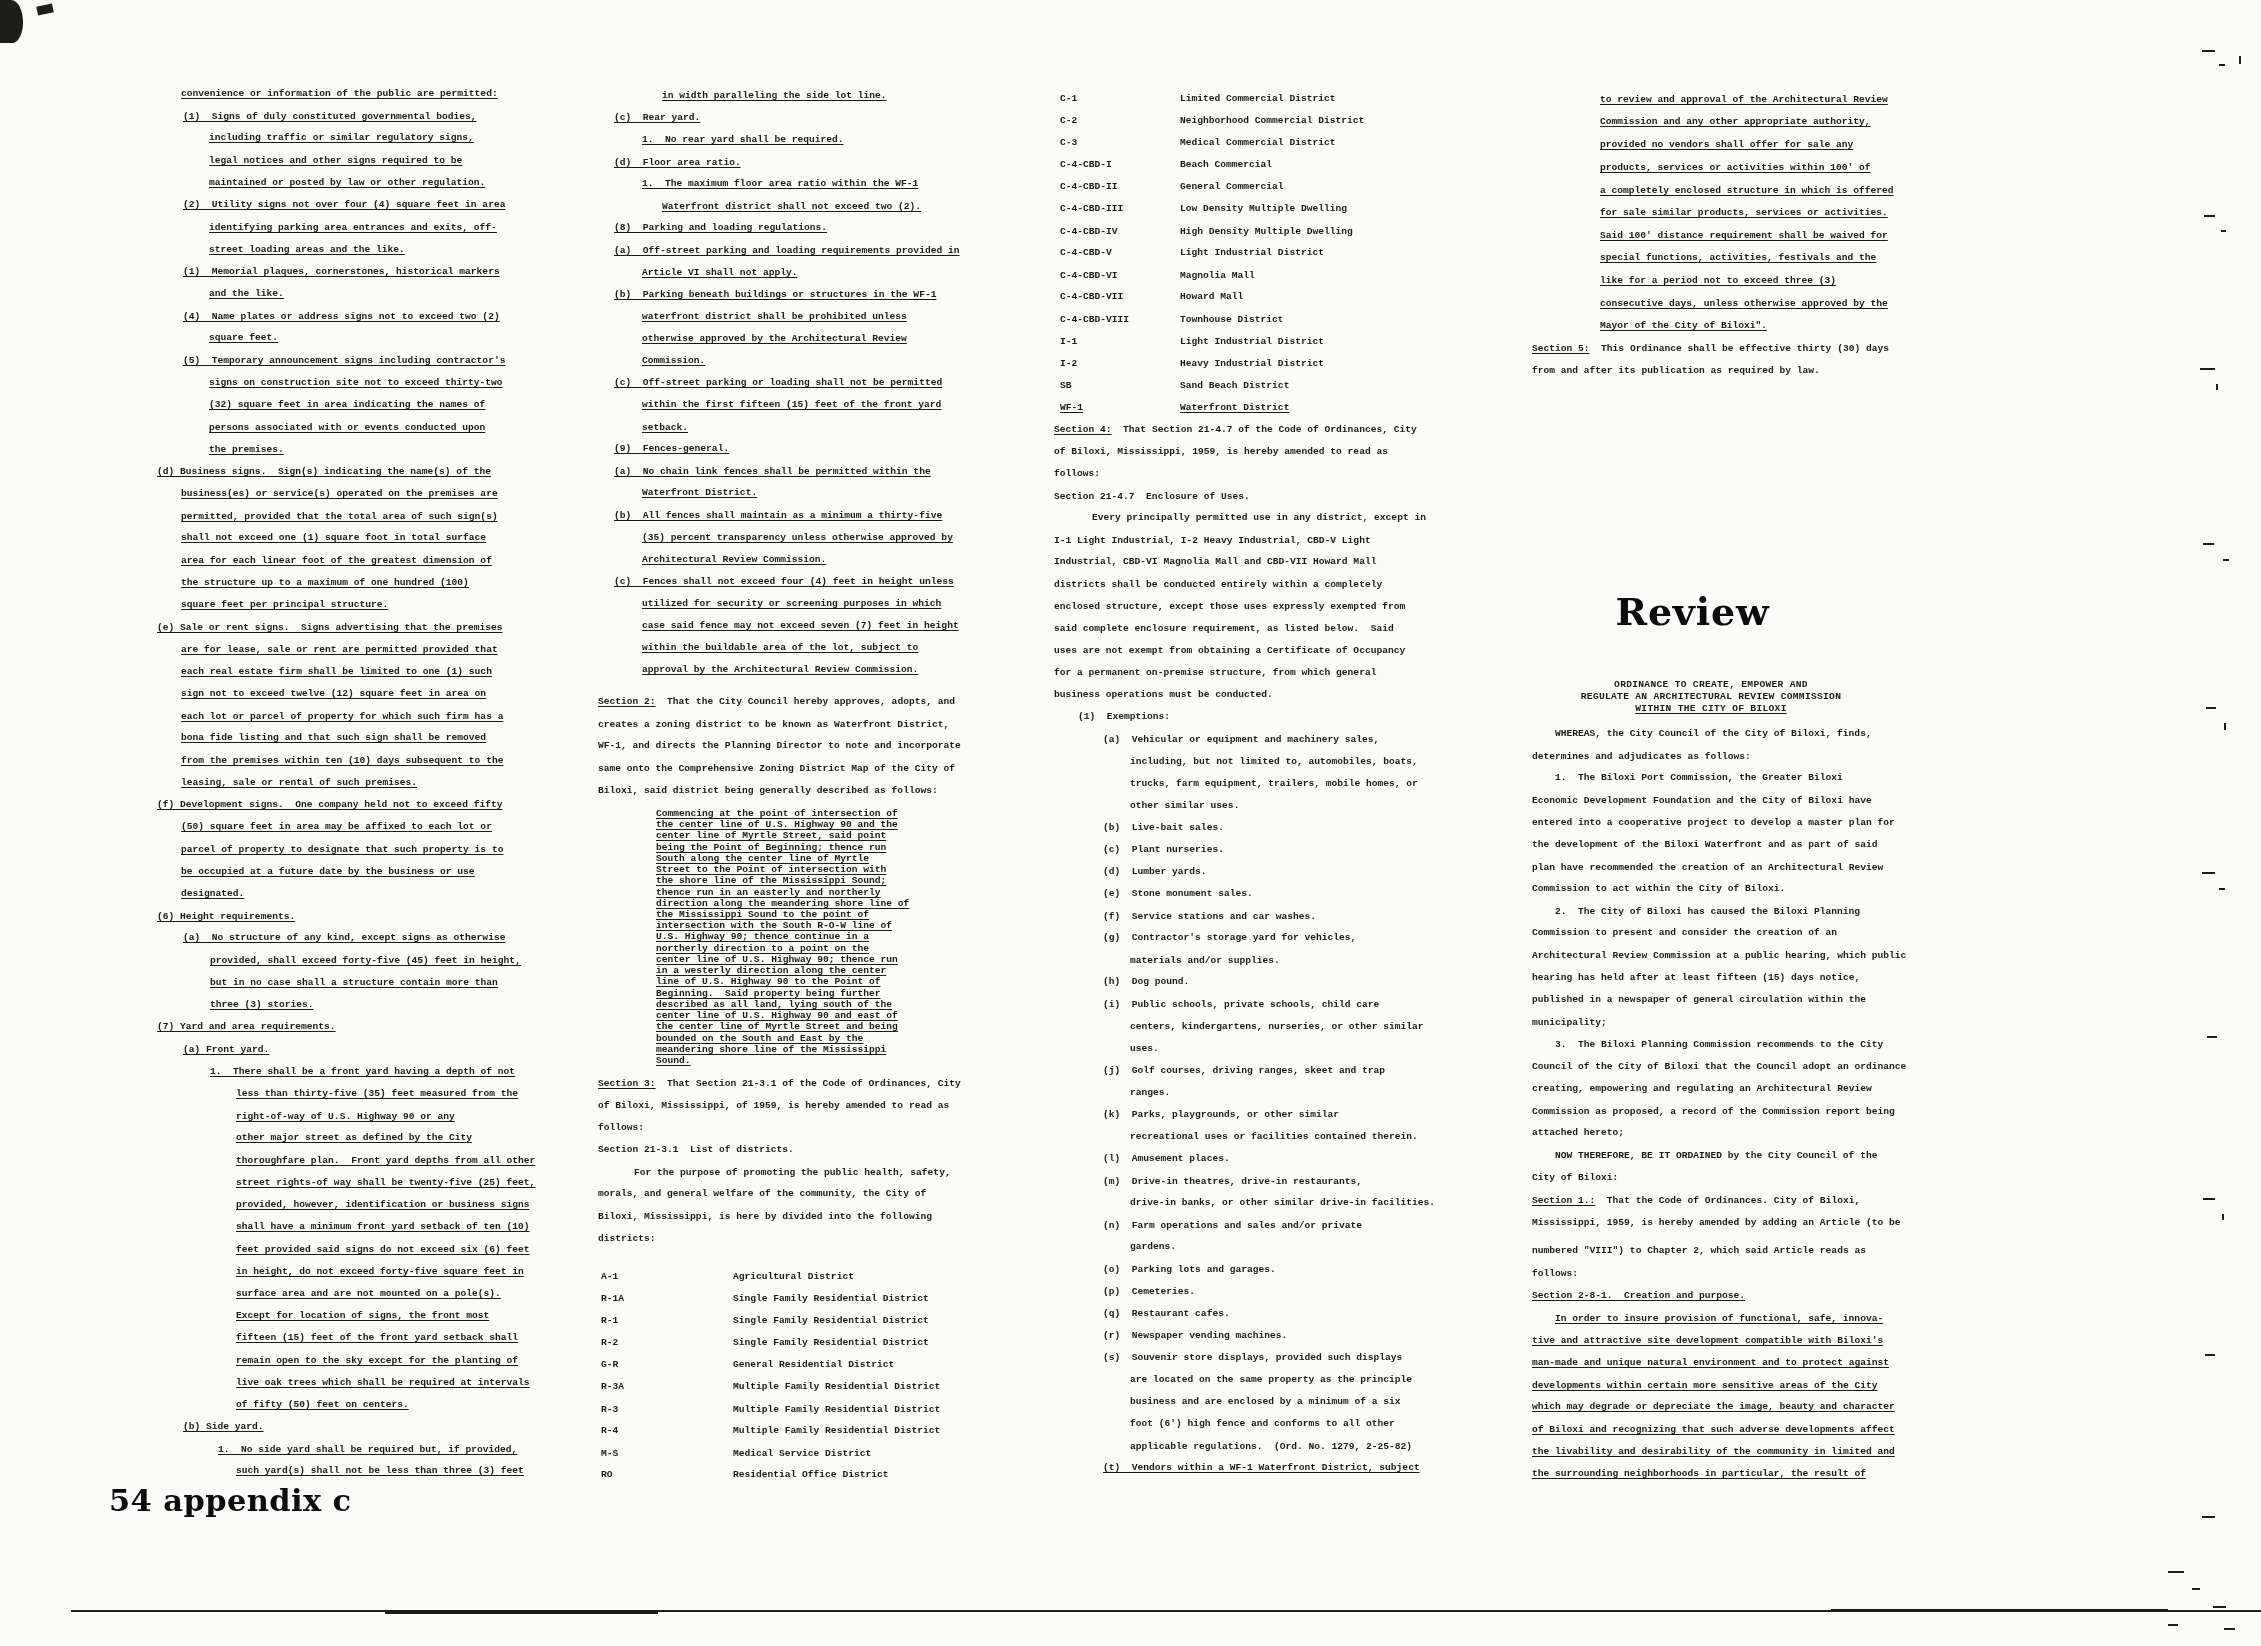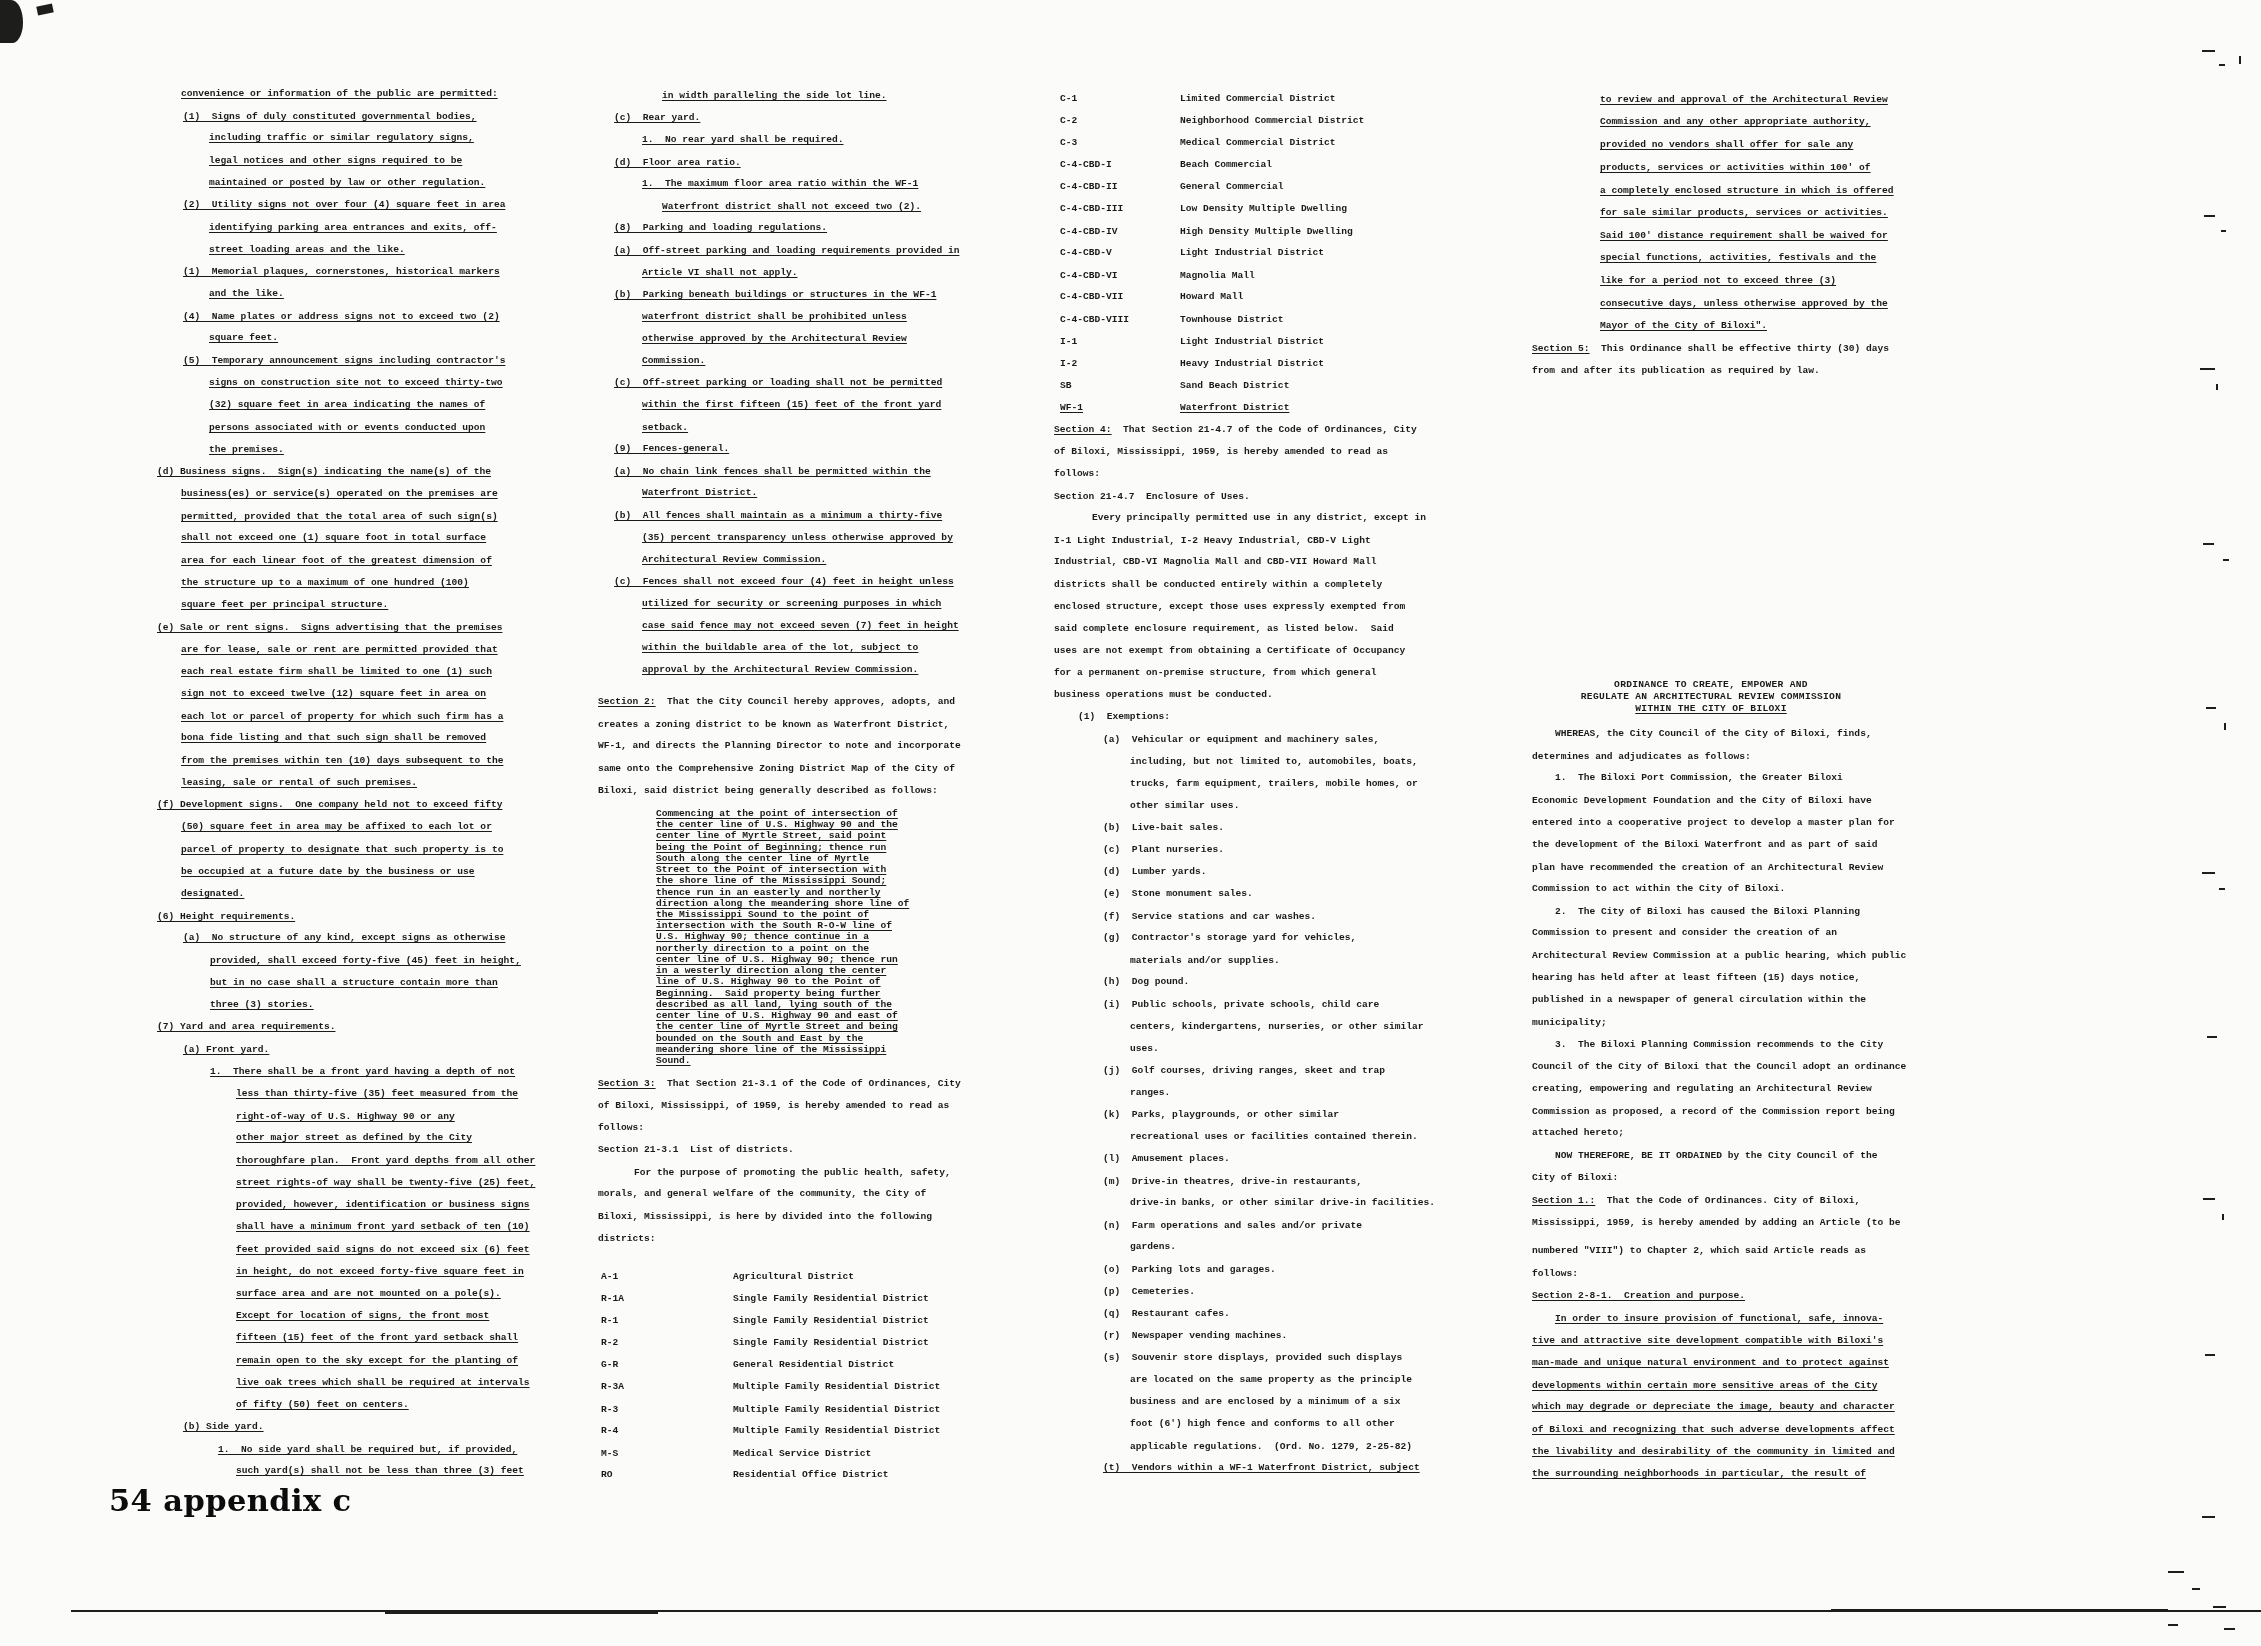--- a/index.html
+++ b/index.html
@@ -15,20 +15,21 @@
   .footer{position:absolute;font-family:"DejaVu Serif",serif;font-weight:bold;font-size:30.5px;
           color:#0c0c0c;white-space:pre;letter-spacing:0.4px;}
   .art{position:absolute;background:#1d1d1b;}
   .blob{border-radius:0 60% 55% 0;}
 </style>
 </head>
 <body>
 
 <div id="page">
 
+  <div class="heading" style="left:1516px;top:589px;width:353px;">Review</div>
 
   <div class="titleline" style="left:1532px;top:679px;width:358px;">ORDINANCE TO CREATE, EMPOWER AND</div>
   <div class="titleline" style="left:1532px;top:691px;width:358px;">REGULATE AN ARCHITECTURAL REVIEW COMMISSION</div>
   <div class="titleline u" style="left:1532px;top:703px;width:358px;">WITHIN THE CITY OF BILOXI</div>
 
   <div class="footer" style="left:109px;top:1482px;">54 appendix c</div>
 
   <div class="art blob" style="left:0;top:0;width:22.5px;height:43px;"></div>
   <div class="art" style="left:37px;top:4.8px;width:16px;height:8.8px;transform:rotate(-12deg);"></div>
   <div class="art" style="left:71px;top:1610px;width:2191px;height:2.4px;"></div>

